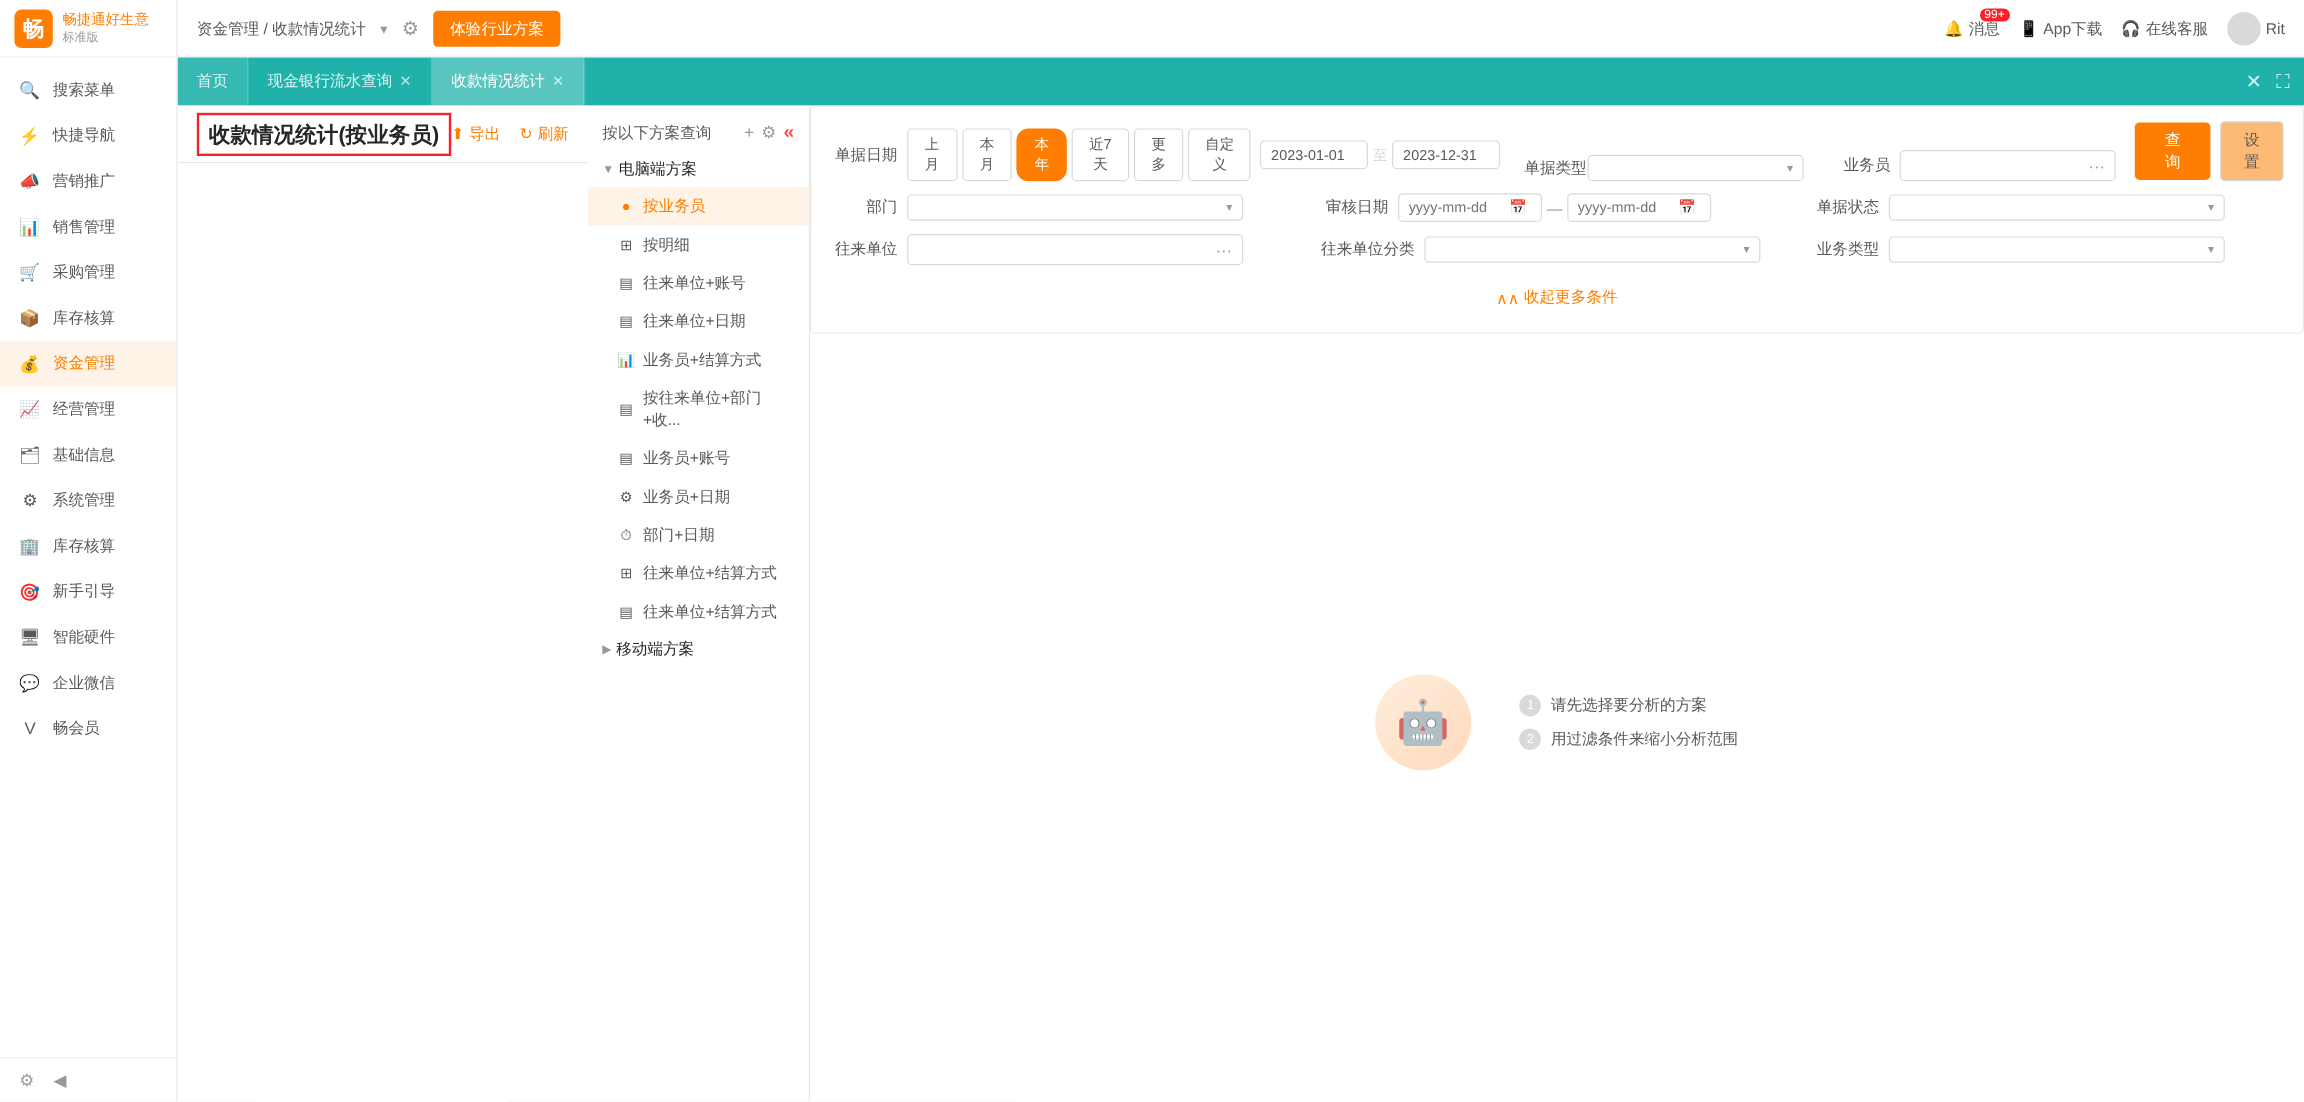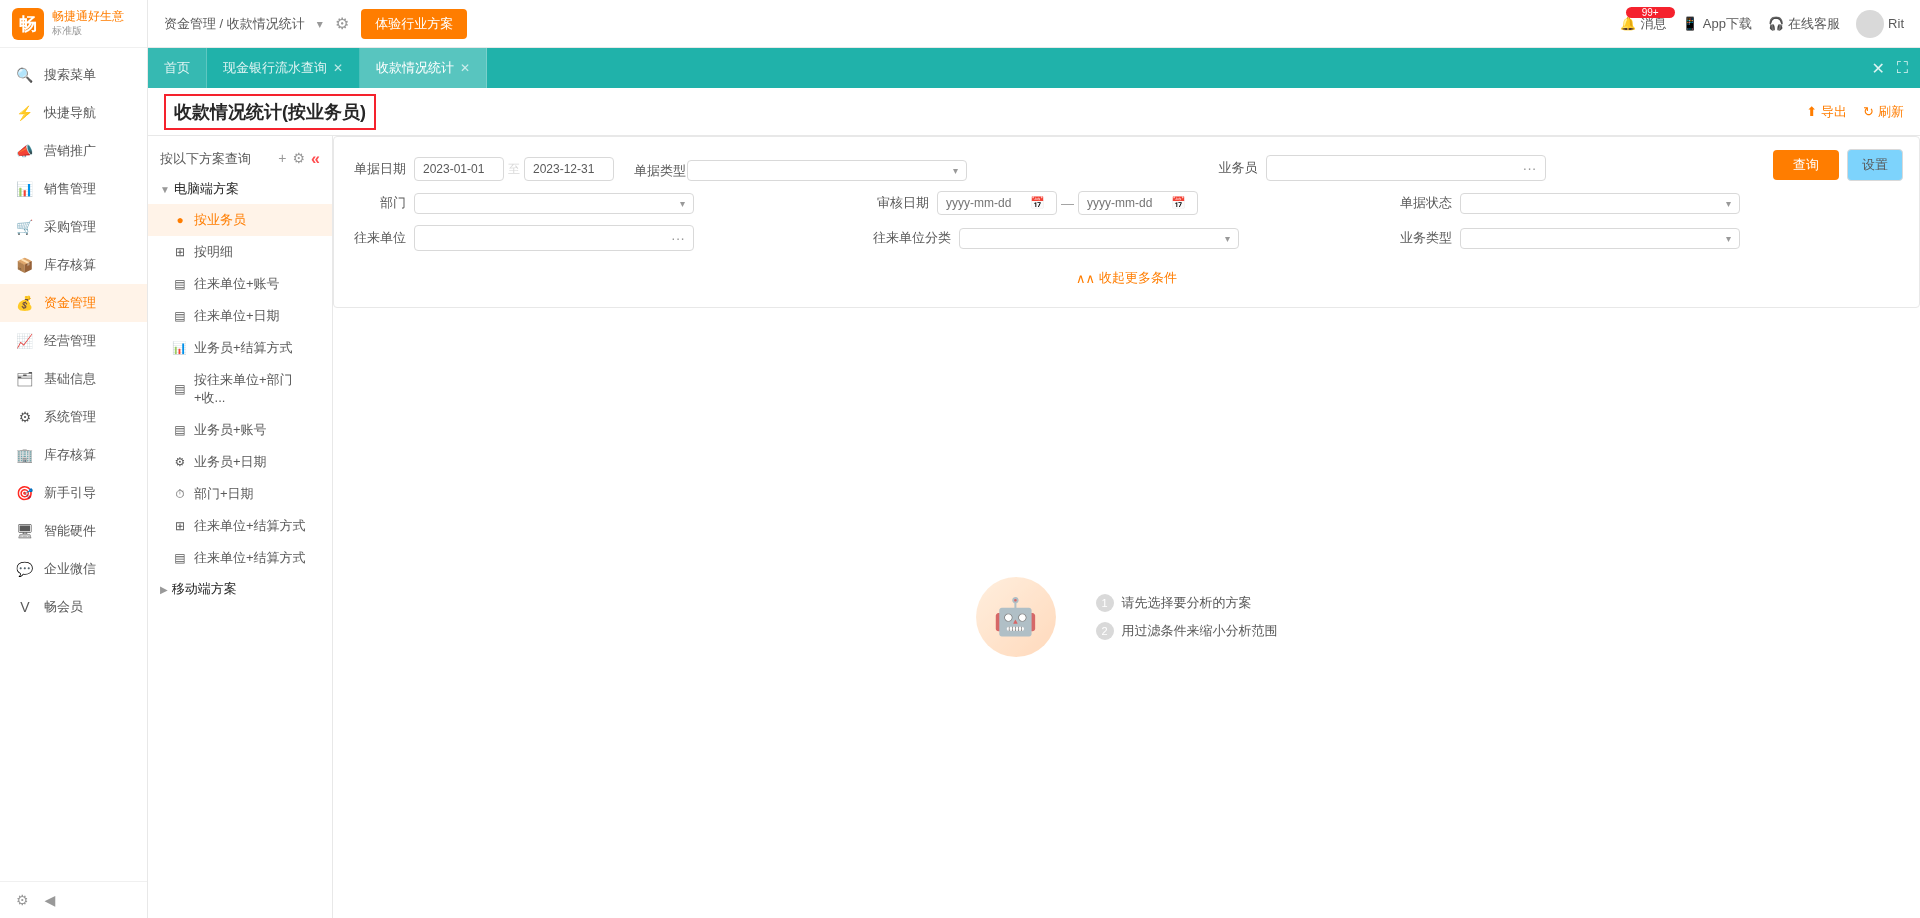--- a/index.html
+++ b/index.html
@@ -28,34 +28,34 @@
 
     
     .top-header { height: 48px; background: #fff; border-bottom: 1px solid #e8e8e8; display: flex; align-items: center; padding: 0 16px; gap: 12px; }
     .breadcrumb-text { font-size: 13px; color: #595959; }
     .header-dropdown-icon { color: #999; font-size: 12px; }
     .header-settings-icon { color: #999; font-size: 16px; cursor: pointer; }
     .industry-btn { background: #ff7d00; color: #fff; border: none; border-radius: 4px; padding: 6px 14px; font-size: 13px; cursor: pointer; white-space: nowrap; }
 
     .header-right { display: flex; align-items: center; gap: 16px; margin-left: auto; }
     .header-action { display: flex; align-items: center; gap: 4px; color: #595959; cursor: pointer; font-size: 13px; position: relative; }
-    .badge-red { background: #f5222d; color: #fff; border-radius: 10px; font-size: 10px; padding: 0 16px; position: absolute; top: -8px; right: -8px; }
+    .badge-red { background: #f5222d; color: #fff; border-radius: 10px; font-size: 10px; padding: 0 4px; position: absolute; top: -8px; right: -8px; }
     .user-avatar { width: 28px; height: 28px; background: #d9d9d9; border-radius: 50%; }
 
     
     .tab-bar { height: 40px; background: #20b2aa; display: flex; align-items: stretch; padding: 0; }
     .tab-item { display: flex; align-items: center; padding: 0 16px; gap: 6px; color: rgba(255,255,255,0.85); font-size: 13px; cursor: pointer; border-right: 1px solid rgba(255,255,255,0.2); }
     .tab-item.home { background: rgba(255,255,255,0.1); }
     .tab-item.active { background: rgba(255,255,255,0.25); color: #fff; font-weight: 500; }
     .tab-close { font-size: 12px; color: rgba(255,255,255,0.7); cursor: pointer; }
     .tab-bar-right { margin-left: auto; display: flex; align-items: center; padding: 0 12px; gap: 12px; }
     .tab-bar-icon { color: rgba(255,255,255,0.85); font-size: 16px; cursor: pointer; }
 
     
-    .page-content { flex: 1; overflow: hidden; display: flex; flex-direction: column; background: #fff; }
+    .page-content { flex: 1; overflow: hidden; display: flex; flex-direction: row; background: #fff; }
 
     
     .page-title-bar { height: 48px; background: #fff; border-bottom: 1px solid #e8e8e8; display: flex; align-items: center; padding: 0 16px; }
     .page-title { font-size: 18px; font-weight: 600; color: #262626; border: 2px solid #f5222d; padding: 4px 8px; }
     .page-title-actions { margin-left: auto; display: flex; align-items: center; gap: 16px; }
     .title-action-btn { display: flex; align-items: center; gap: 4px; color: #ff7d00; cursor: pointer; font-size: 13px; }
 
     
     .content-wrapper { display: flex; flex: 1; overflow: hidden; }
 
@@ -79,21 +79,21 @@
     .date-btn.active { background: #ff7d00; color: #fff; border-color: #ff7d00; border-radius: 10px; }
     .date-input { padding: 4px 8px; border: 1px solid #d9d9d9; background: #fff; border-radius: 4px; font-size: 12px; color: #595959; width: 100px; }
     .date-range { display: flex; align-items: center; gap: 4px; font-size: 12px; color: #595959; }
 
     .filter-select { display: flex; align-items: center; border: 1px solid #d9d9d9; background: #fff; border-radius: 4px; padding: 4px 8px; min-width: 180px; cursor: pointer; }
     .filter-select-text { flex: 1; font-size: 12px; color: #bfbfbf; }
     .filter-select-arrow { color: #999; font-size: 10px; }
     .filter-select-dots { color: #999; font-size: 14px; cursor: pointer; margin-left: 4px; }
 
     .query-btn { background: #ff7d00; color: #fff; border: none; border-radius: 4px; padding: 6px 20px; font-size: 13px; cursor: pointer; }
-    .settings-btn { background: #7dd3fc; color: #595959; border: 1px solid #d9d9d9; border-radius: 4px; padding: 6px 14px; font-size: 13px; cursor: pointer; }
+    .settings-btn { background: #fdba74; color: #595959; border: 1px solid #d9d9d9; border-radius: 4px; padding: 6px 14px; font-size: 13px; cursor: pointer; }
 
     .collapse-bar { display: flex; align-items: center; justify-content: center; padding: 8px; color: #ff7d00; cursor: pointer; font-size: 13px; gap: 4px; }
     .empty-illustration { width: 80px; height: 80px; background: linear-gradient(135deg, #ffe8d0, #ffcaa0); border-radius: 50%; display: flex; align-items: center; justify-content: center; font-size: 36px; opacity: 0.7; }
     .empty-steps { display: flex; flex-direction: column; gap: 10px; }
     .empty-step { display: flex; align-items: center; gap: 8px; font-size: 13px; color: #595959; }
     .step-num { width: 18px; height: 18px; background: #d9d9d9; border-radius: 50%; display: flex; align-items: center; justify-content: center; font-size: 11px; color: #fff; flex-shrink: 0; }
 
     
     .date-sep { color: #d9d9d9; }
 
@@ -317,20 +317,28 @@
           </div>
         </div>
 
         <div style="flex:1; display:flex; flex-direction:column; overflow:hidden;">
 
           <div class="filter-section">
 
             <div style="display:flex; align-items:flex-end; gap:16px; margin-bottom:10px;">
               <div style="display:flex; align-items:center; gap:8px;">
                 <span class="filter-label">单据日期</span>
+                <div style="display:flex; gap:4px;">
+                  <button class="date-btn">上月</button>
+                  <button class="date-btn">本月</button>
+                  <button class="date-btn active">本年</button>
+                  <button class="date-btn">近7天</button>
+                  <button class="date-btn">更多</button>
+                  <button class="date-btn">自定义</button>
+                </div>
                 <div class="date-range">
                   <input class="date-input" value="2023-01-01" readonly="" style="width: 90px;">
                   <span class="date-sep">至</span>
                   <input class="date-input" value="2023-12-31" readonly="" style="width: 90px;">
                 </div>
               </div>
 
               <div style="display:flex; align-items:center; gap:1px; flex:1;">
                 <span class="filter-label">单据类型</span>
                 <div class="filter-select" style="flex:1; max-width:280px;">

